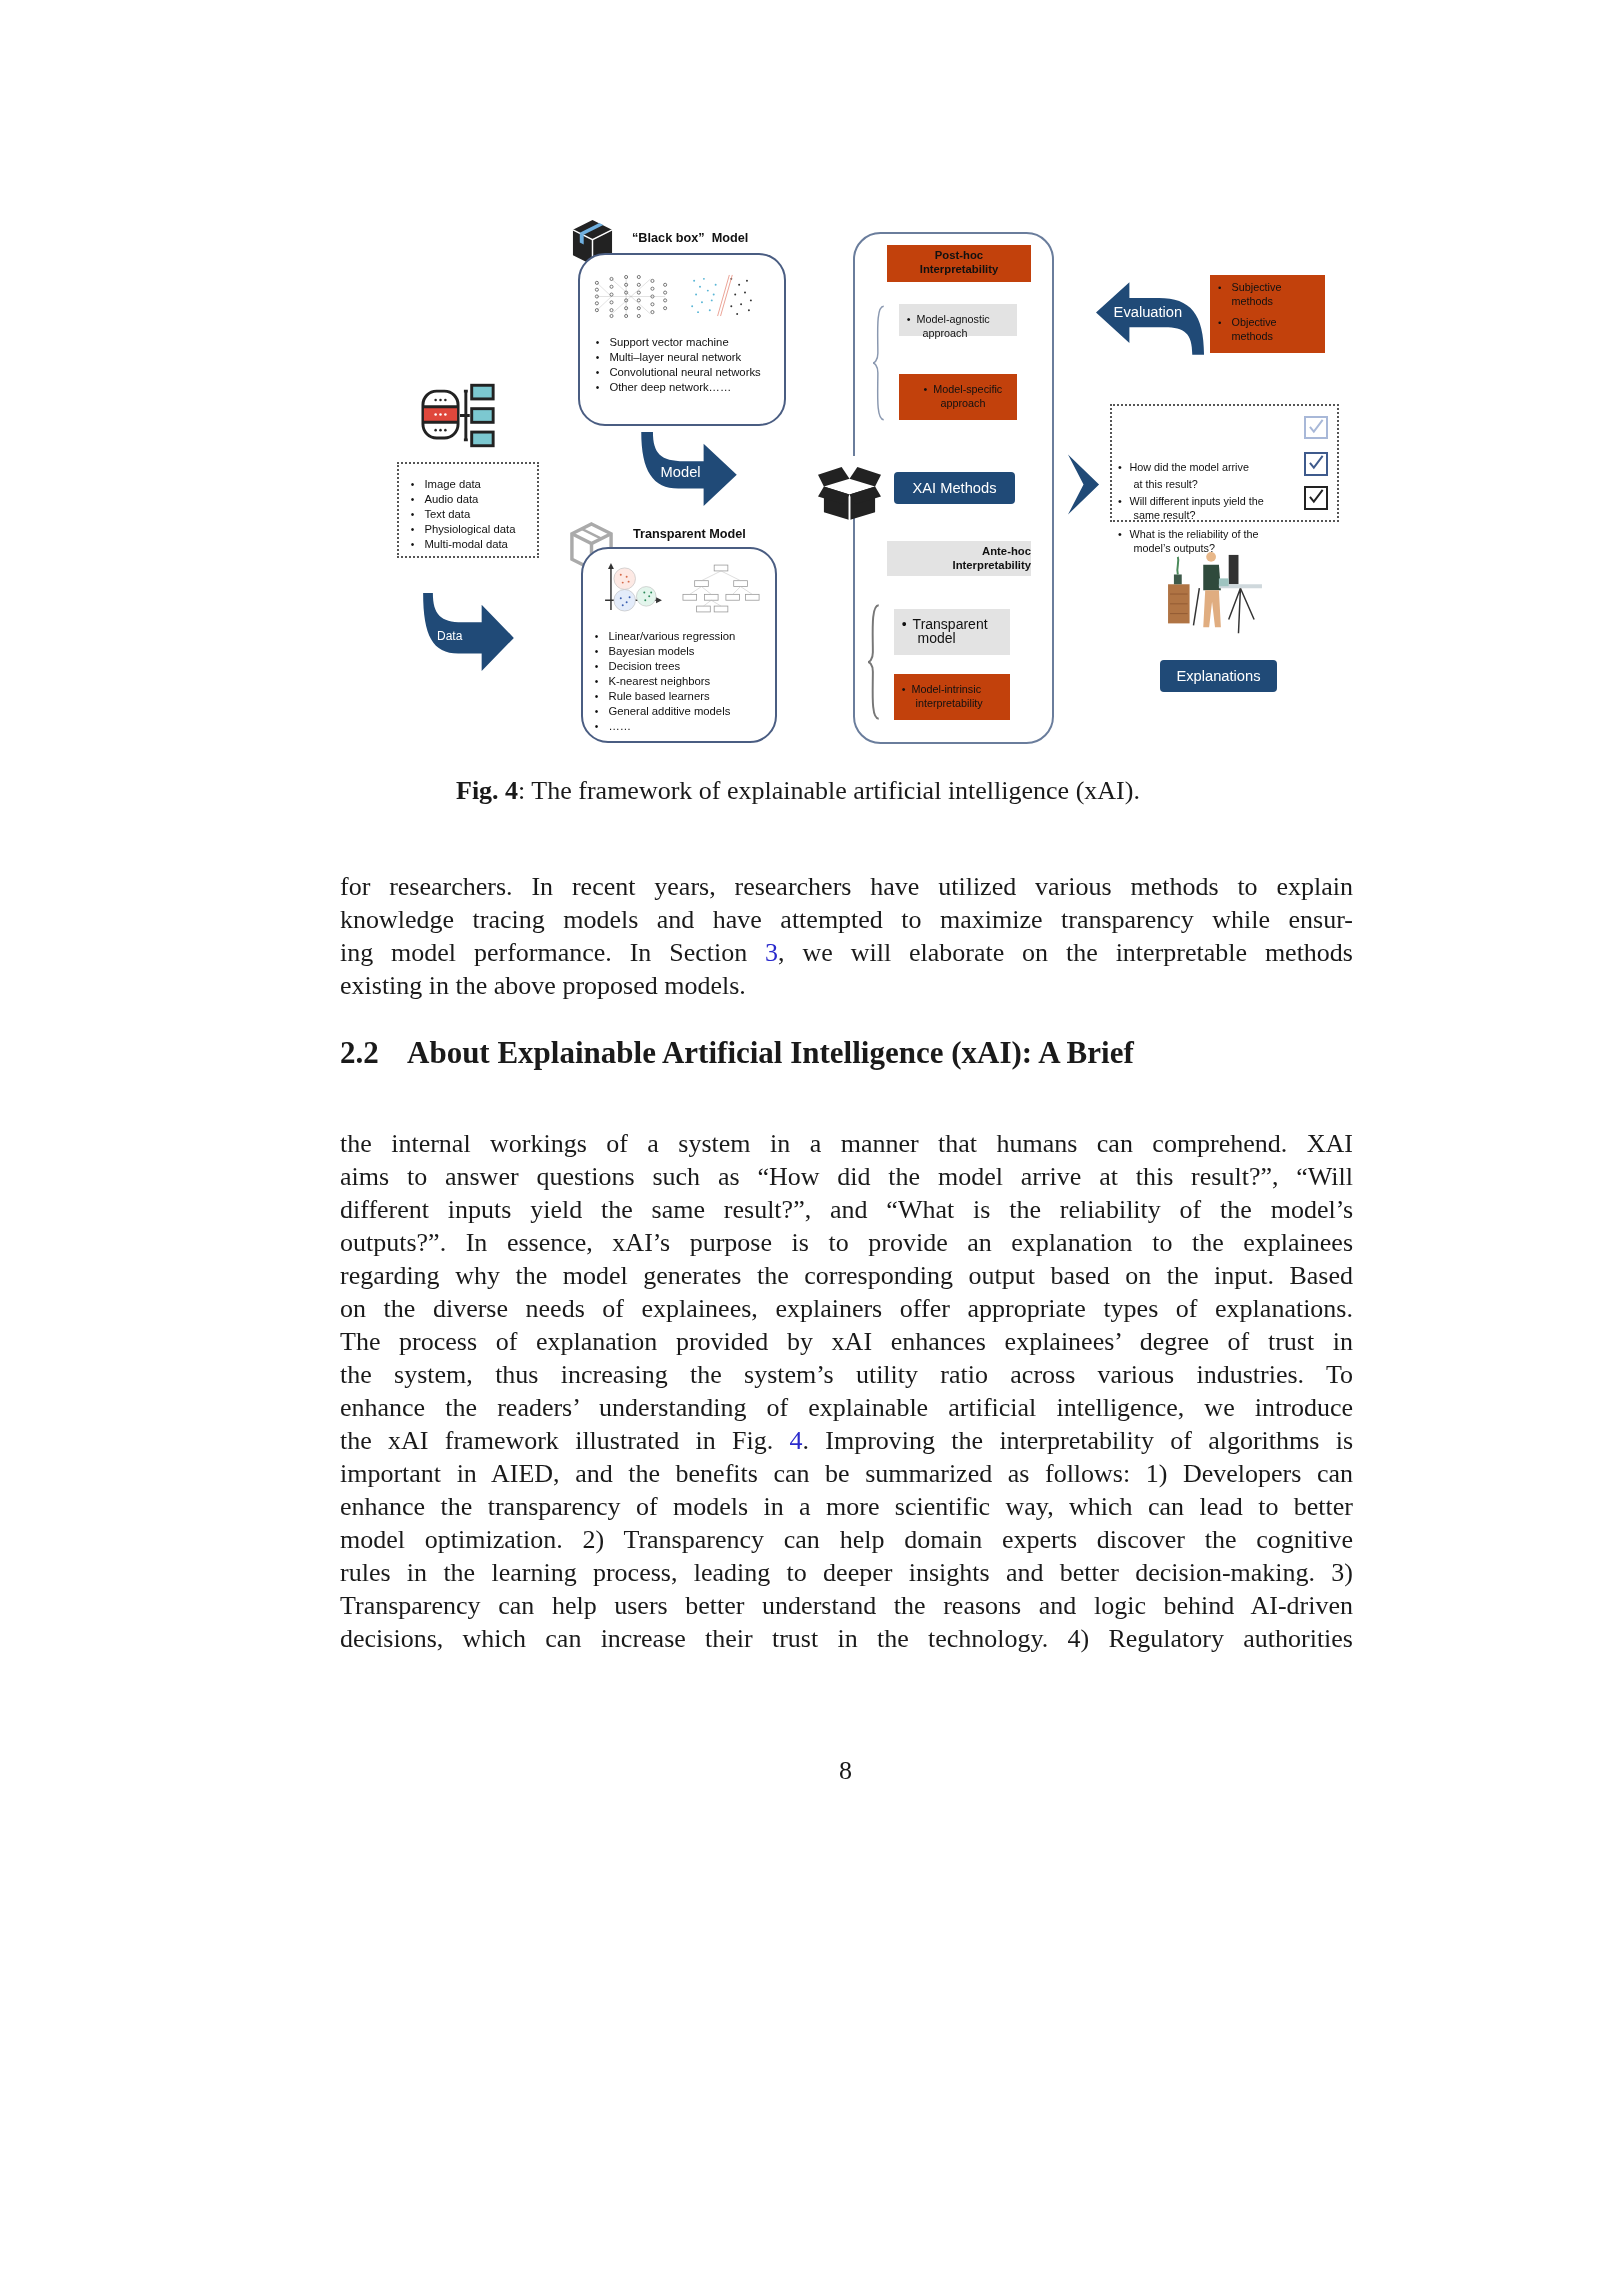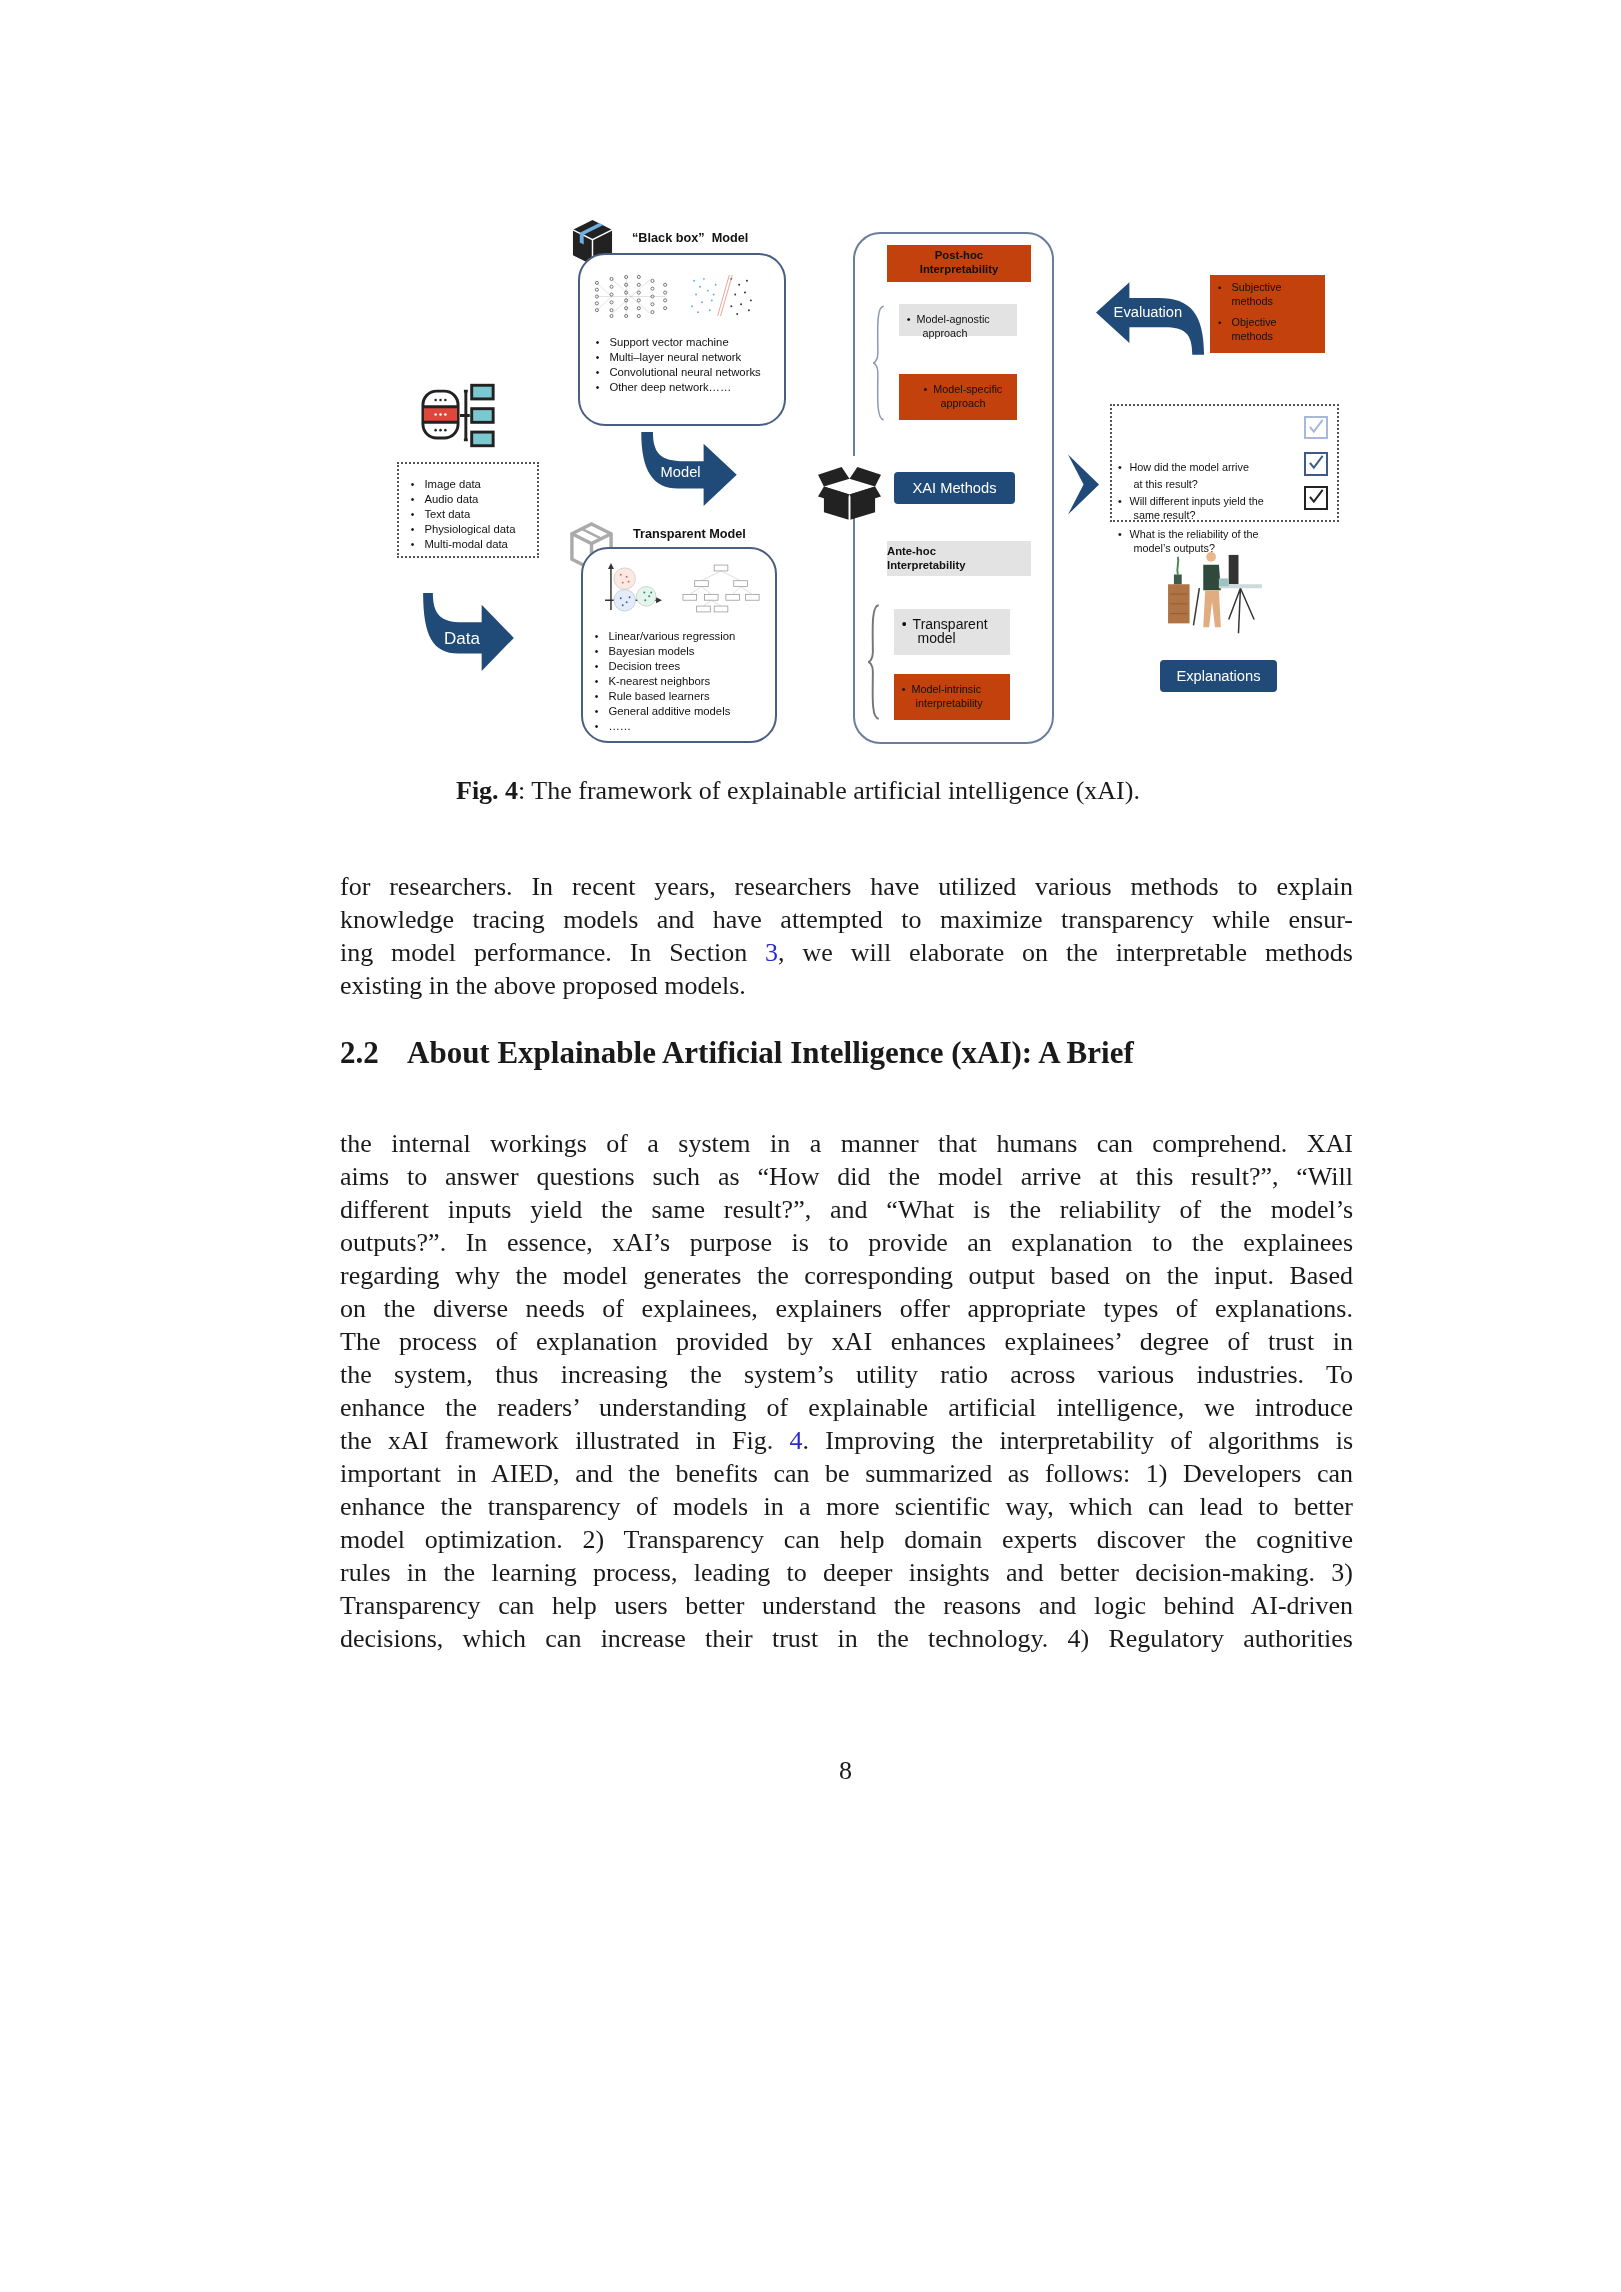--- a/index.html
+++ b/index.html
@@ -227,21 +227,21 @@
       <li>Rule based learners</li>
       <li>General additive models</li>
       <li>……</li>
     </ul>
   </div>
 
   <div class="abs" style="left:29px;top:382px;width:94px;height:80px;">
     <svg class="abs" style="left:0;top:0;" width="94" height="80" viewBox="0 0 96 82">
       <path d="M2,0 H12 C12,22 20,30 42,30 H62 V12 L95,46 L62,80 V62 H38 C12,62 2,44 2,0 Z" fill="#204a77"></path>
     </svg>
-    <span class="abs sans" style="left:23px;top:36px;color:#fff;font-size:17px;">Data</span>
+    <span class="abs sans" style="left:16px;top:36px;color:#fff;font-size:12px;">Data</span>
   </div>
 
   <div class="abs panel" style="left:461px;top:20.6px;width:197px;height:508px;border-radius:27.4px;border-color:#6a7d9c;">
   </div>
 
   <div class="abs" style="left:451px;top:245px;width:19.6px;height:59px;background:#fff;"></div>
 
   <div class="abs lblue fig-text" style="left:495px;top:34px;width:144px;height:37px;font-size:11.3px;font-weight:bold;text-align:center;line-height:13.7px;padding-top:3.9px;box-sizing:border-box;">
     <div>Post-hoc</div>
     <div>Interpretability</div>
@@ -261,21 +261,21 @@
   <svg class="abs" style="left:426px;top:250px;" width="63" height="61" viewBox="0 0 64 62">
     <polygon points="6,26 32,34 58,26 58,52 32,60 6,52" fill="#222"></polygon>
     <line x1="32" y1="34" x2="32" y2="60" stroke="#fff" stroke-width="2"></line>
     <polygon points="6,26 0,14 24,6 32,18" fill="#222"></polygon>
     <polygon points="58,26 64,14 40,6 32,18" fill="#222"></polygon>
     <polygon points="6,26 0,36 26,44 32,34" fill="#222"></polygon>
     <polygon points="58,26 64,36 38,44 32,34" fill="#222"></polygon>
   </svg>
   <div class="abs navy sans" style="left:502px;top:261px;width:121px;height:32px;border-radius:3.9px;font-size:14.7px;line-height:32px;text-align:center;">XAI Methods</div>
 
-  <div class="abs lgray fig-text" style="left:495px;top:330px;width:144px;height:35px;font-size:11.3px;font-weight:bold;text-align:left;line-height:13.7px;padding-top:3.9px;box-sizing:border-box;">
+  <div class="abs lgray fig-text" style="left:495px;top:330px;width:144px;height:35px;font-size:11.3px;font-weight:bold;text-align:right;line-height:13.7px;padding-top:3.9px;box-sizing:border-box;">
     <div>Ante-hoc</div>
     <div>Interpretability</div>
   </div>
   <svg class="abs" style="left:475px;top:392px;" width="13.7" height="118" viewBox="0 0 14 120">
     <path d="M12,2 C4,2 6,30 6,50 C6,58 2,60 1,60 C2,60 6,62 6,70 C6,90 4,118 12,118" fill="none" stroke="#777" stroke-width="2"></path>
   </svg>
   <div class="abs lgray fig-text" style="left:502px;top:398px;width:116px;height:46px;font-size:14px;line-height:13.7px;padding:8.8px 0 0 7.8px;box-sizing:border-box;">
     <div><span style="margin-right:5.9px;">•</span><span>Transparent</span></div>
     <div style="padding-left:15.7px;">model</div>
   </div>

